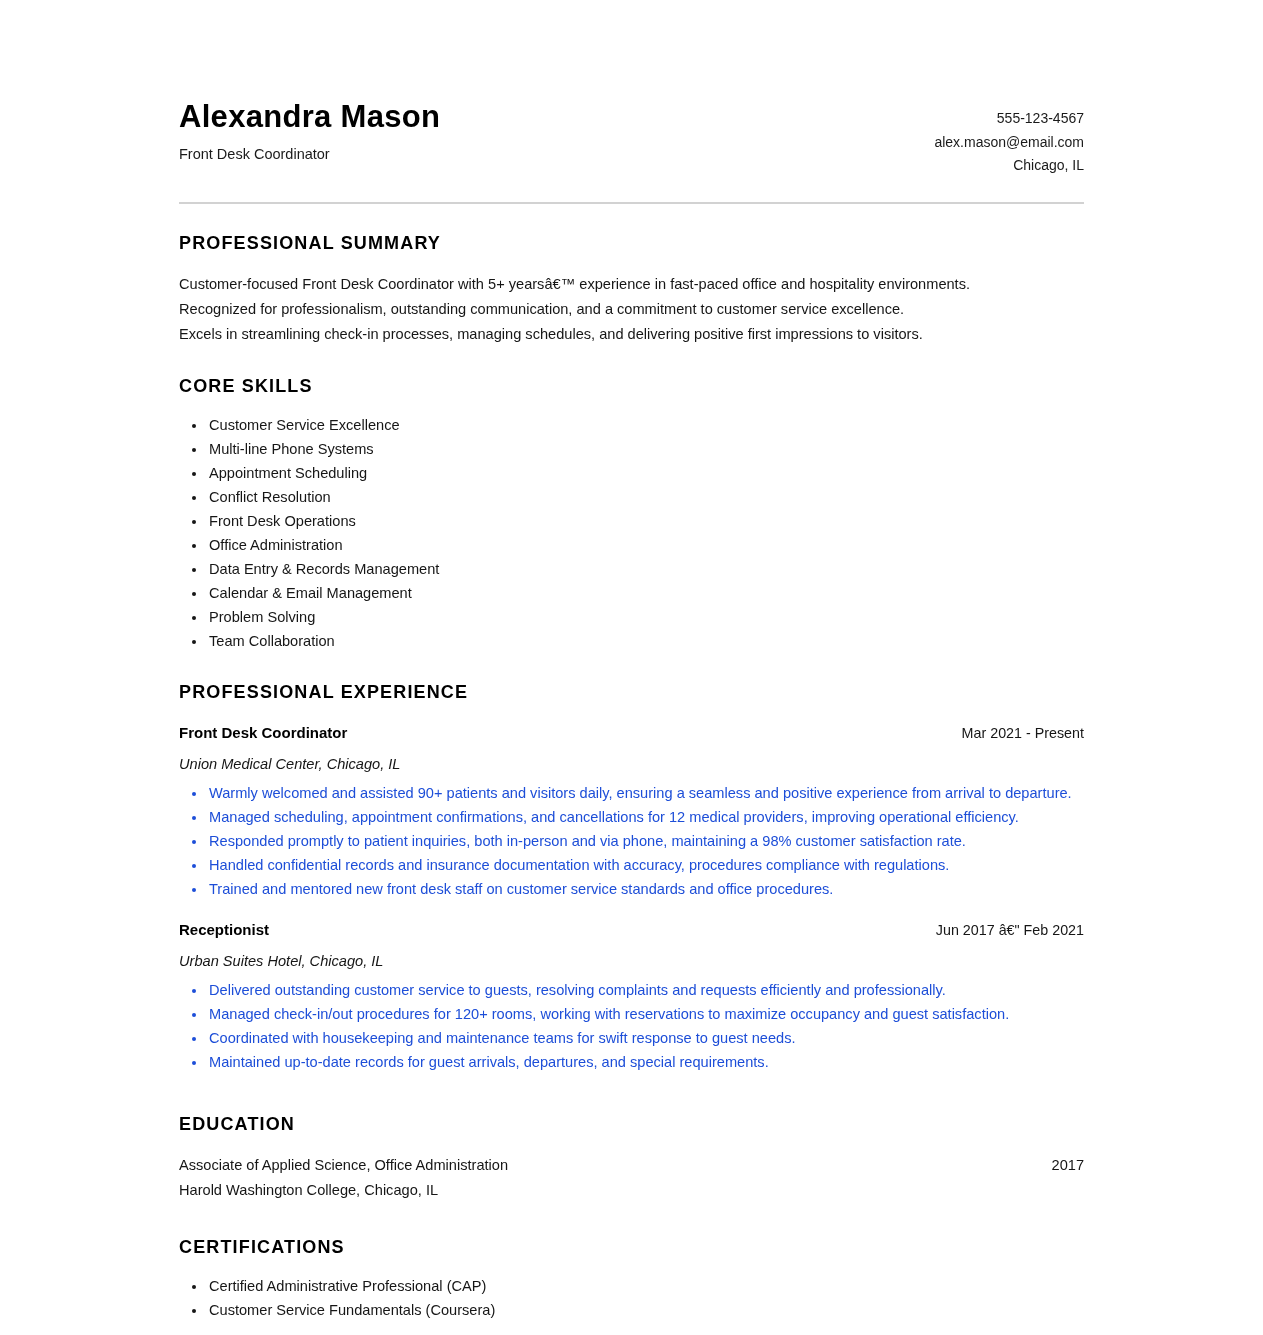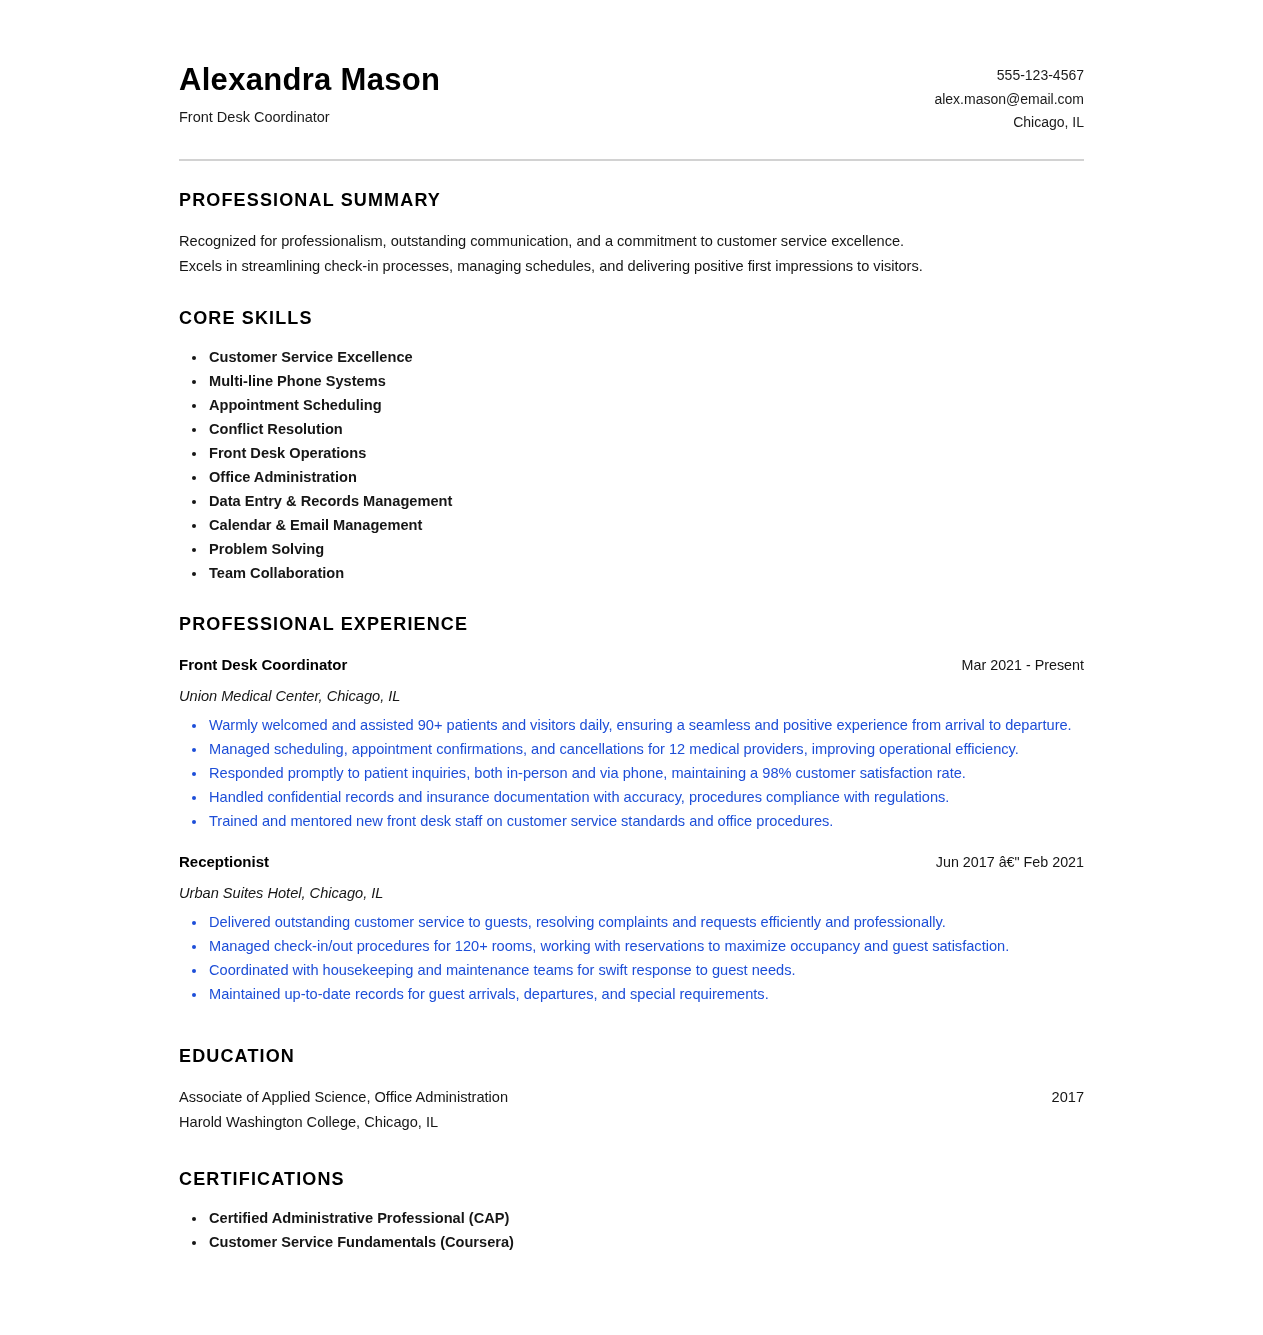--- a/index.html
+++ b/index.html
@@ -25,22 +25,23 @@
     position: absolute;
     left: 179px;
     top: 0;
     width: 905px;
   }
 
   
   .header {
     display: flex;
     justify-content: space-between;
-    align-items: center;
+    align-items: flex-start;
     padding-top: 55px;
+    margin-top: 43px;
   }
   .identity { flex: 0 1 auto; }
   .name {
     font-size: 31px;
     font-weight: bold;
     letter-spacing: 0.3px;
     line-height: 38px;
     margin: 0;
     color: #000000;
   }
@@ -82,21 +83,20 @@
     font-size: 14.6px;
     line-height: 25px;
     color: #161616;
   }
   .summary p { margin: 0; }
 
   ul.bullets {
     margin: 15px 0 0 0;
     padding-left: 28px;
     list-style-type: disc;
-    font-weight: bold;
   }
   ul.bullets li {
     font-size: 14.6px;
     line-height: 24px;
     color: #161616;
     margin: 0;
     padding-left: 2px;
   }
 
   
@@ -181,20 +181,21 @@
         <div>555-123-4567</div>
         <div>alex.mason@email.com</div>
         <div>Chicago, IL</div>
       </div>
     </div>
     <div class="rule"></div>
 
     <div class="section">
       <h2 class="section-title">PROFESSIONAL SUMMARY</h2>
       <div class="summary">
+        <p>Customer-focused Front Desk Coordinator with 5+ yearsâ€™ experience in fast-paced office and hospitality environments.</p>
         <p>Recognized for professionalism, outstanding communication, and a commitment to customer service excellence.</p>
         <p>Excels in streamlining check-in processes, managing schedules, and delivering positive first impressions to visitors.</p>
       </div>
     </div>
 
     <div class="section">
       <h2 class="section-title">CORE SKILLS</h2>
       <ul class="bullets">
         <li>Customer Service Excellence</li>
         <li>Multi-line Phone Systems</li>

